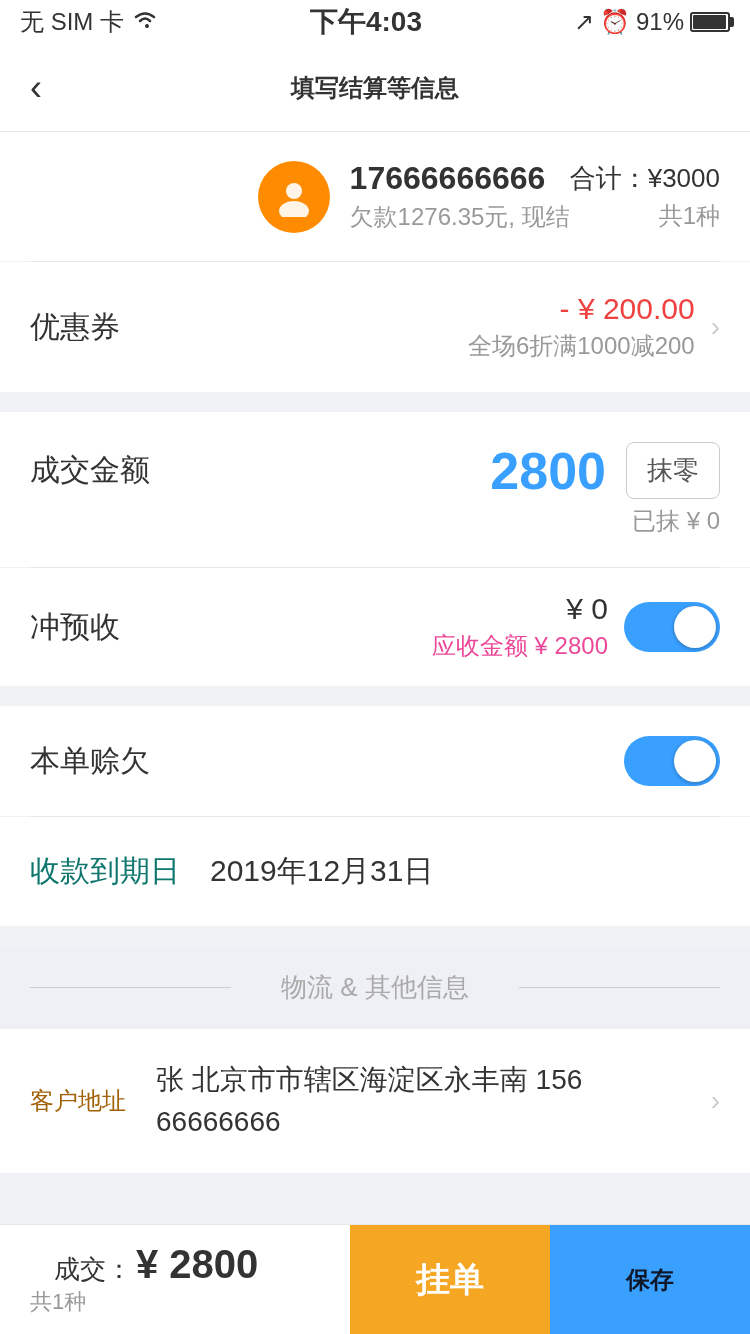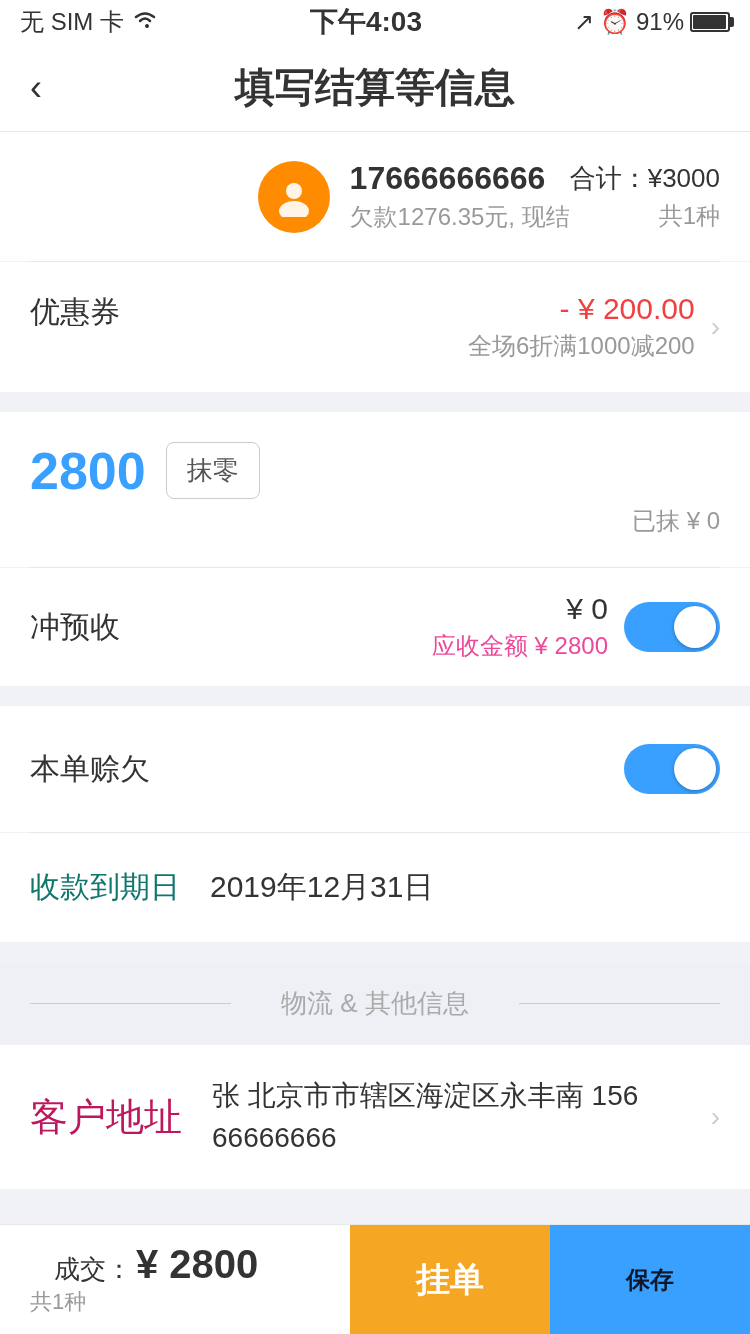--- a/index.html
+++ b/index.html
@@ -71,21 +71,21 @@
     .nav-back {
       font-size: 36px;
       color: #333;
       cursor: pointer;
       width: 60px;
     }
     .nav-title {
       position: absolute;
       left: 50%;
       transform: translateX(-50%);
-      font-size: 40px;
+      font-size: 24px;
       font-weight: 600;
       color: #333;
     }
 
     
     .content {
       padding-bottom: 120px;
     }
 
     
@@ -146,21 +146,21 @@
       height: 1px;
       background: #e8e8e8;
       margin: 0 30px;
     }
 
     
     .row-item {
       background: #fff;
       padding: 30px 30px;
       display: flex;
-      align-items: flex-start;
+      align-items: center;
       justify-content: space-between;
     }
     .row-label {
       font-size: 30px;
       color: #333;
     }
     .row-right {
       display: flex;
       align-items: center;
       gap: 16px;
@@ -268,21 +268,21 @@
       font-size: 24px;
       color: #ec4899;
       text-align: right;
       margin-top: 4px;
       margin-left: 27px;
     }
 
     
     .ben-dan-section {
       background: #fff;
-      padding: 38px 30px;
+      padding: 30px 30px;
     }
     .ben-dan-row {
       display: flex;
       align-items: center;
       justify-content: space-between;
     }
 
     
     .due-date-section {
       background: #fff;
@@ -330,22 +330,22 @@
     .address-section {
       background: #fff;
       padding: 30px 30px;
     }
     .address-row {
       display: flex;
       align-items: center;
       justify-content: space-between;
     }
     .address-label {
-      font-size: 38px;
-      color: #be185d;
+      font-size: 24px;
+      color: #a16207;
       white-space: nowrap;
       margin-right: 30px;
     }
     .address-value {
       font-size: 28px;
       color: #333;
       flex: 1;
       line-height: 1.5;
     }
 
@@ -465,20 +465,21 @@
         <div class="row-sub">全场6折满1000减200</div>
       </div>
       <span class="chevron-right">›</span>
     </div>
   </div>
 
   <div class="divider"></div>
 
   <div class="deal-section">
     <div class="deal-row">
+      <span class="deal-label">成交金额</span>
       <div class="deal-amount-group">
         <span class="deal-amount-number">2800</span>
         <button class="round-zero-btn">抹零</button>
       </div>
     </div>
     <div class="deal-sub">已抹  ¥ 0</div>
   </div>
 
   <div class="thin-divider"></div>
 

